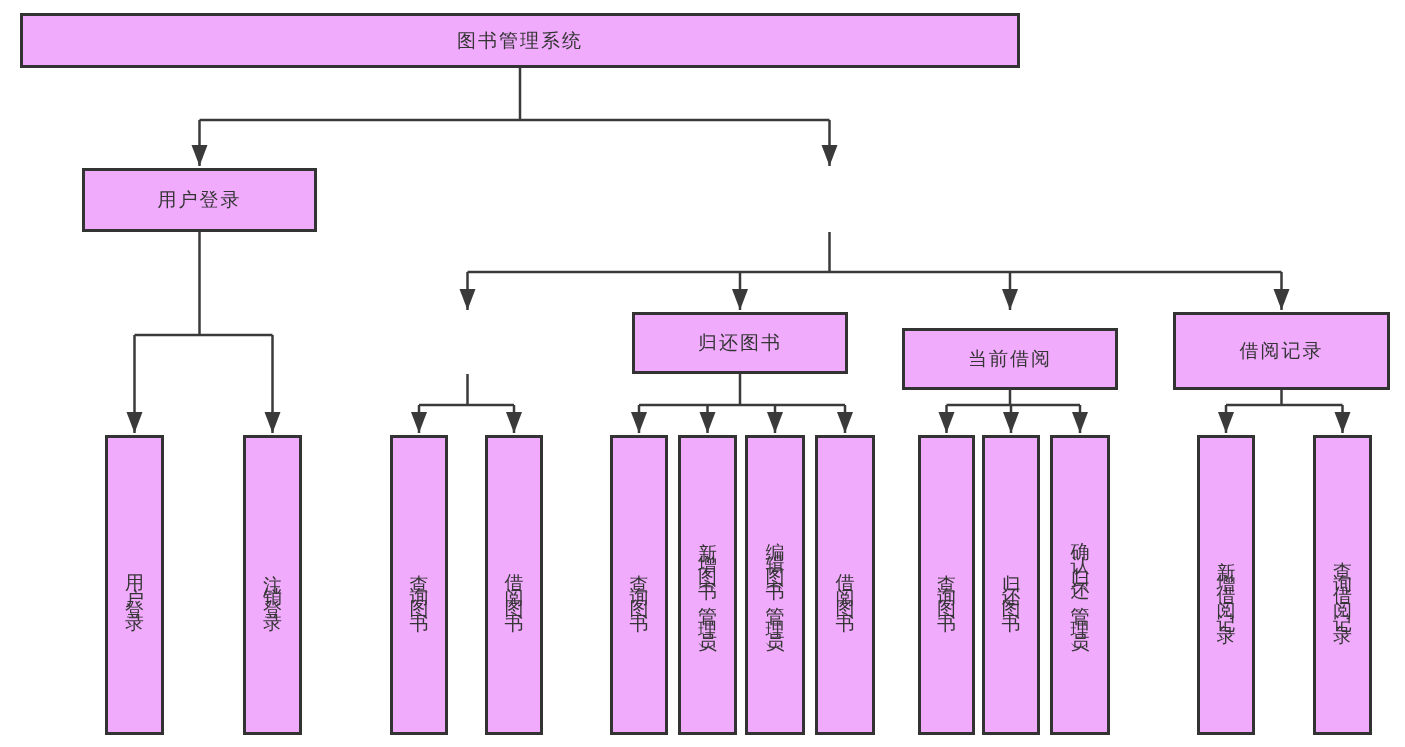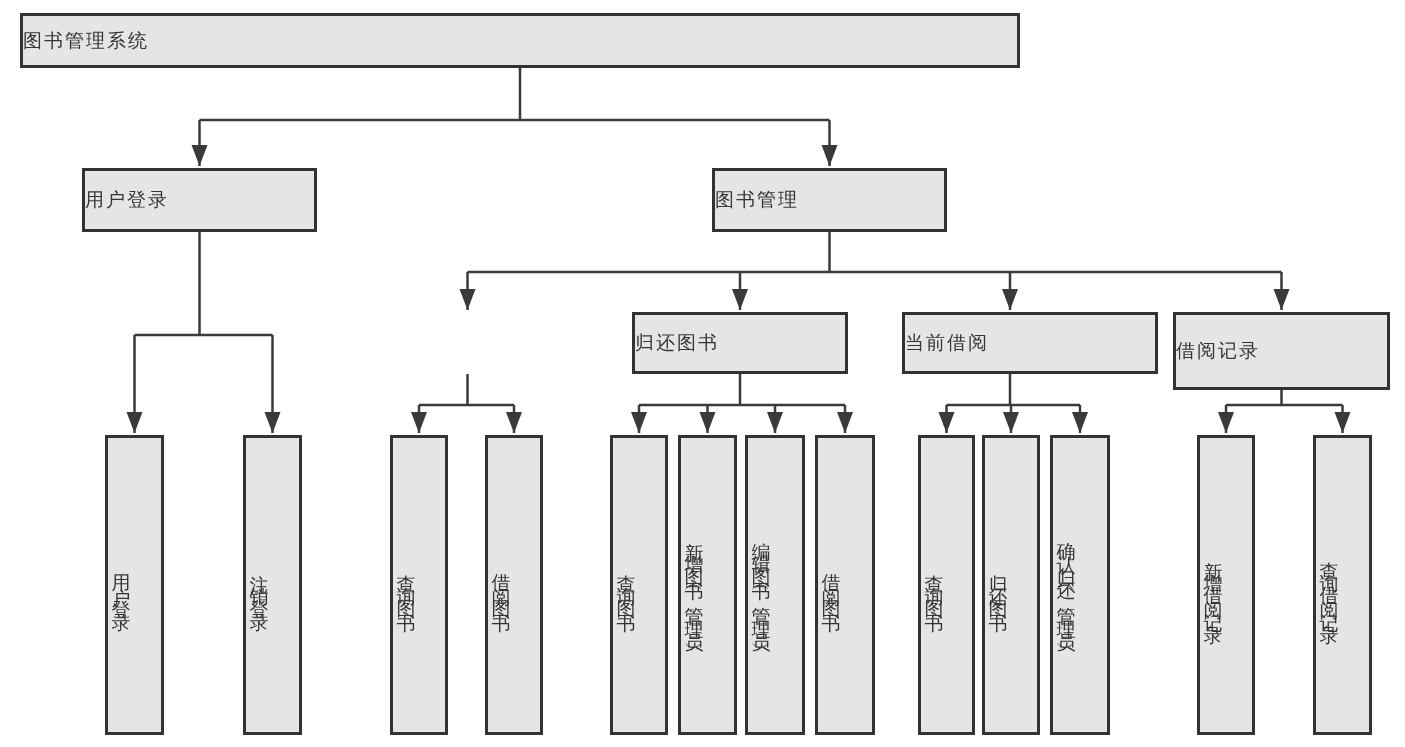--- a/index.html
+++ b/index.html
@@ -6,22 +6,22 @@
     --line:#3a3a3a; --border:#333333; --text:#353535; --watermark:#a6a6a6; --bg:#ffffff;
   }
   *{margin:0;padding:0;box-sizing:border-box;}
   html,body{background:var(--bg);}
   body{font-family:"Liberation Sans","DejaVu Sans",sans-serif;color:var(--text);}
   .canvas{position:relative;width:1405px;height:747px;background:var(--bg);overflow:hidden;}
   .connectors{position:absolute;left:0;top:0;z-index:1;}
   .connectors path{stroke:var(--line);stroke-width:2.5;fill:none;}
   #arrowhead polygon{fill:var(--line);stroke:none;}
   .box{
-    position:absolute;z-index:2;background:#e5e5e5;border:3px solid var(--border);
-    display:flex;align-items:center;justify-content:flex-start;
+    position:absolute;z-index:2;background:#f0abfc;border:3px solid var(--border);
+    display:flex;align-items:center;justify-content:center;
   }
   .box .lbl{
     font-size:19px;letter-spacing:2px;color:var(--text);white-space:nowrap;
   }
   .leaf .lbl{
     writing-mode:vertical-lr;text-orientation:mixed;
     letter-spacing:13px;font-size:19px;white-space:nowrap;
   }
   .watermark{
     position:absolute;right:2px;bottom:4px;z-index:5;
@@ -81,28 +81,25 @@
     <path d="M1342.5 405 V433" marker-end="url(#arrowhead)"></path>
   </svg>
 
   <div class="box" style="left:20px;top:13px;width:1000px;height:55px;">
     <span class="lbl">图书管理系统</span>
   </div>
 
   <div class="box" style="left:82px;top:168px;width:235px;height:64px;">
     <span class="lbl">用户登录</span>
   </div>
-  <div class="box" style="left:712px;top:168px;width:235px;height:64px;">
-    <span class="lbl">图书管理</span>
-  </div>
 
   <div class="box" style="left:632px;top:312px;width:216px;height:62px;">
     <span class="lbl">归还图书</span>
   </div>
-  <div class="box" style="left:902px;top:312px;width:256px;height:62px;">
+  <div class="box" style="left:902px;top:328px;width:216px;height:62px;">
     <span class="lbl">当前借阅</span>
   </div>
   <div class="box" style="left:1173px;top:312px;width:217px;height:78px;">
     <span class="lbl">借阅记录</span>
   </div>
 
   <div class="box leaf" style="left:105px;top:435px;width:59px;height:300px;">
     <span class="lbl">用户登录</span>
   </div>
   <div class="box leaf" style="left:243px;top:435px;width:59px;height:300px;">

